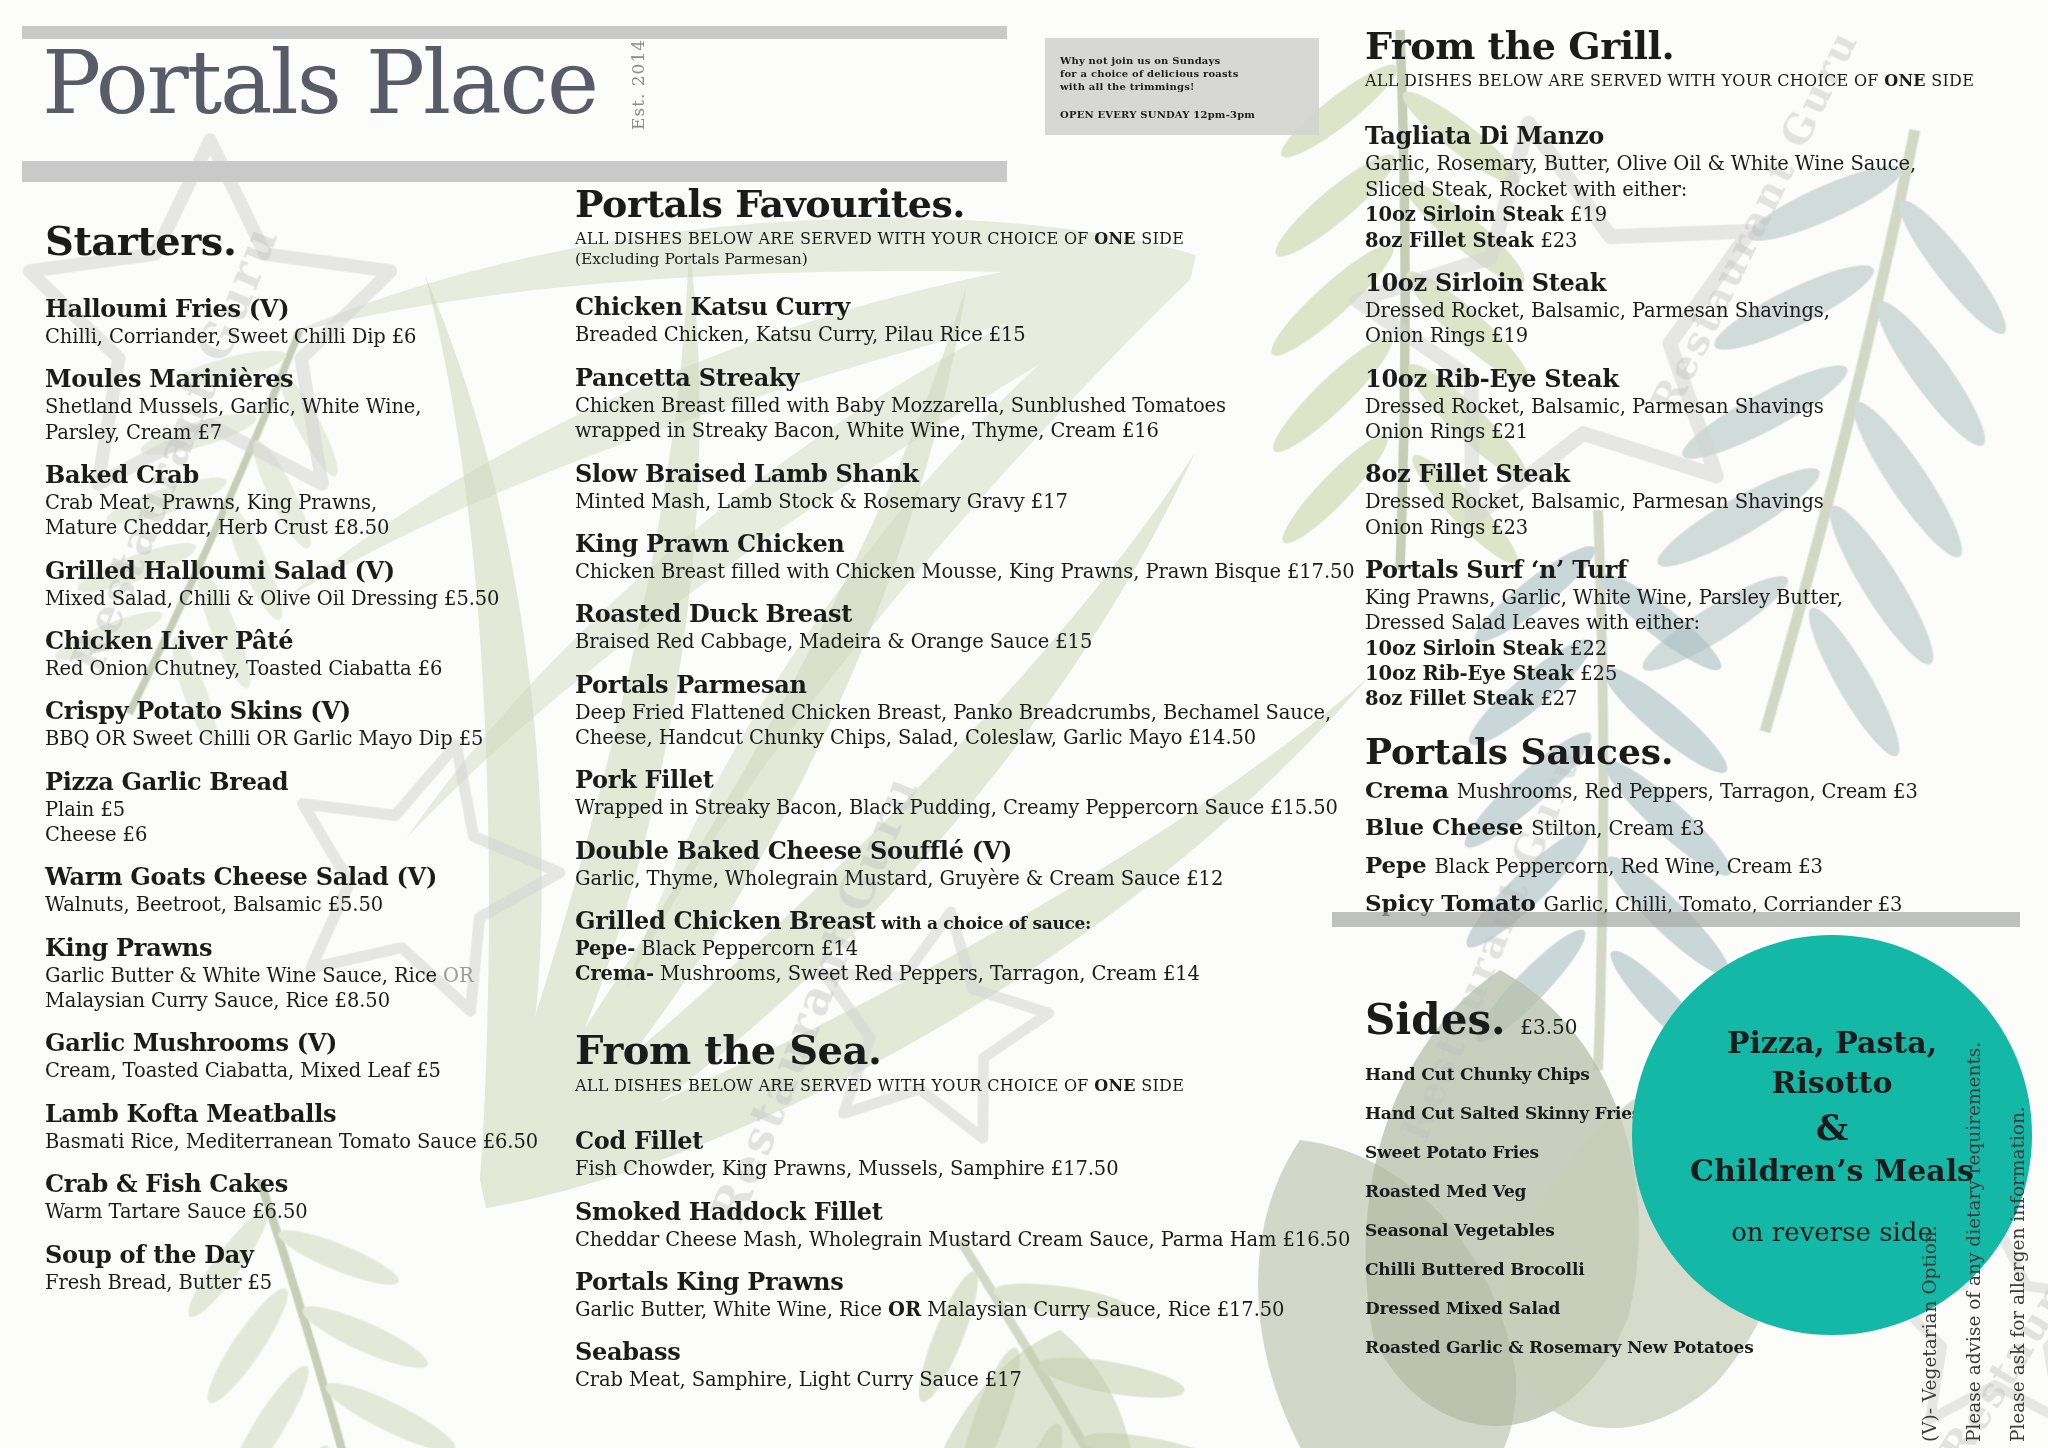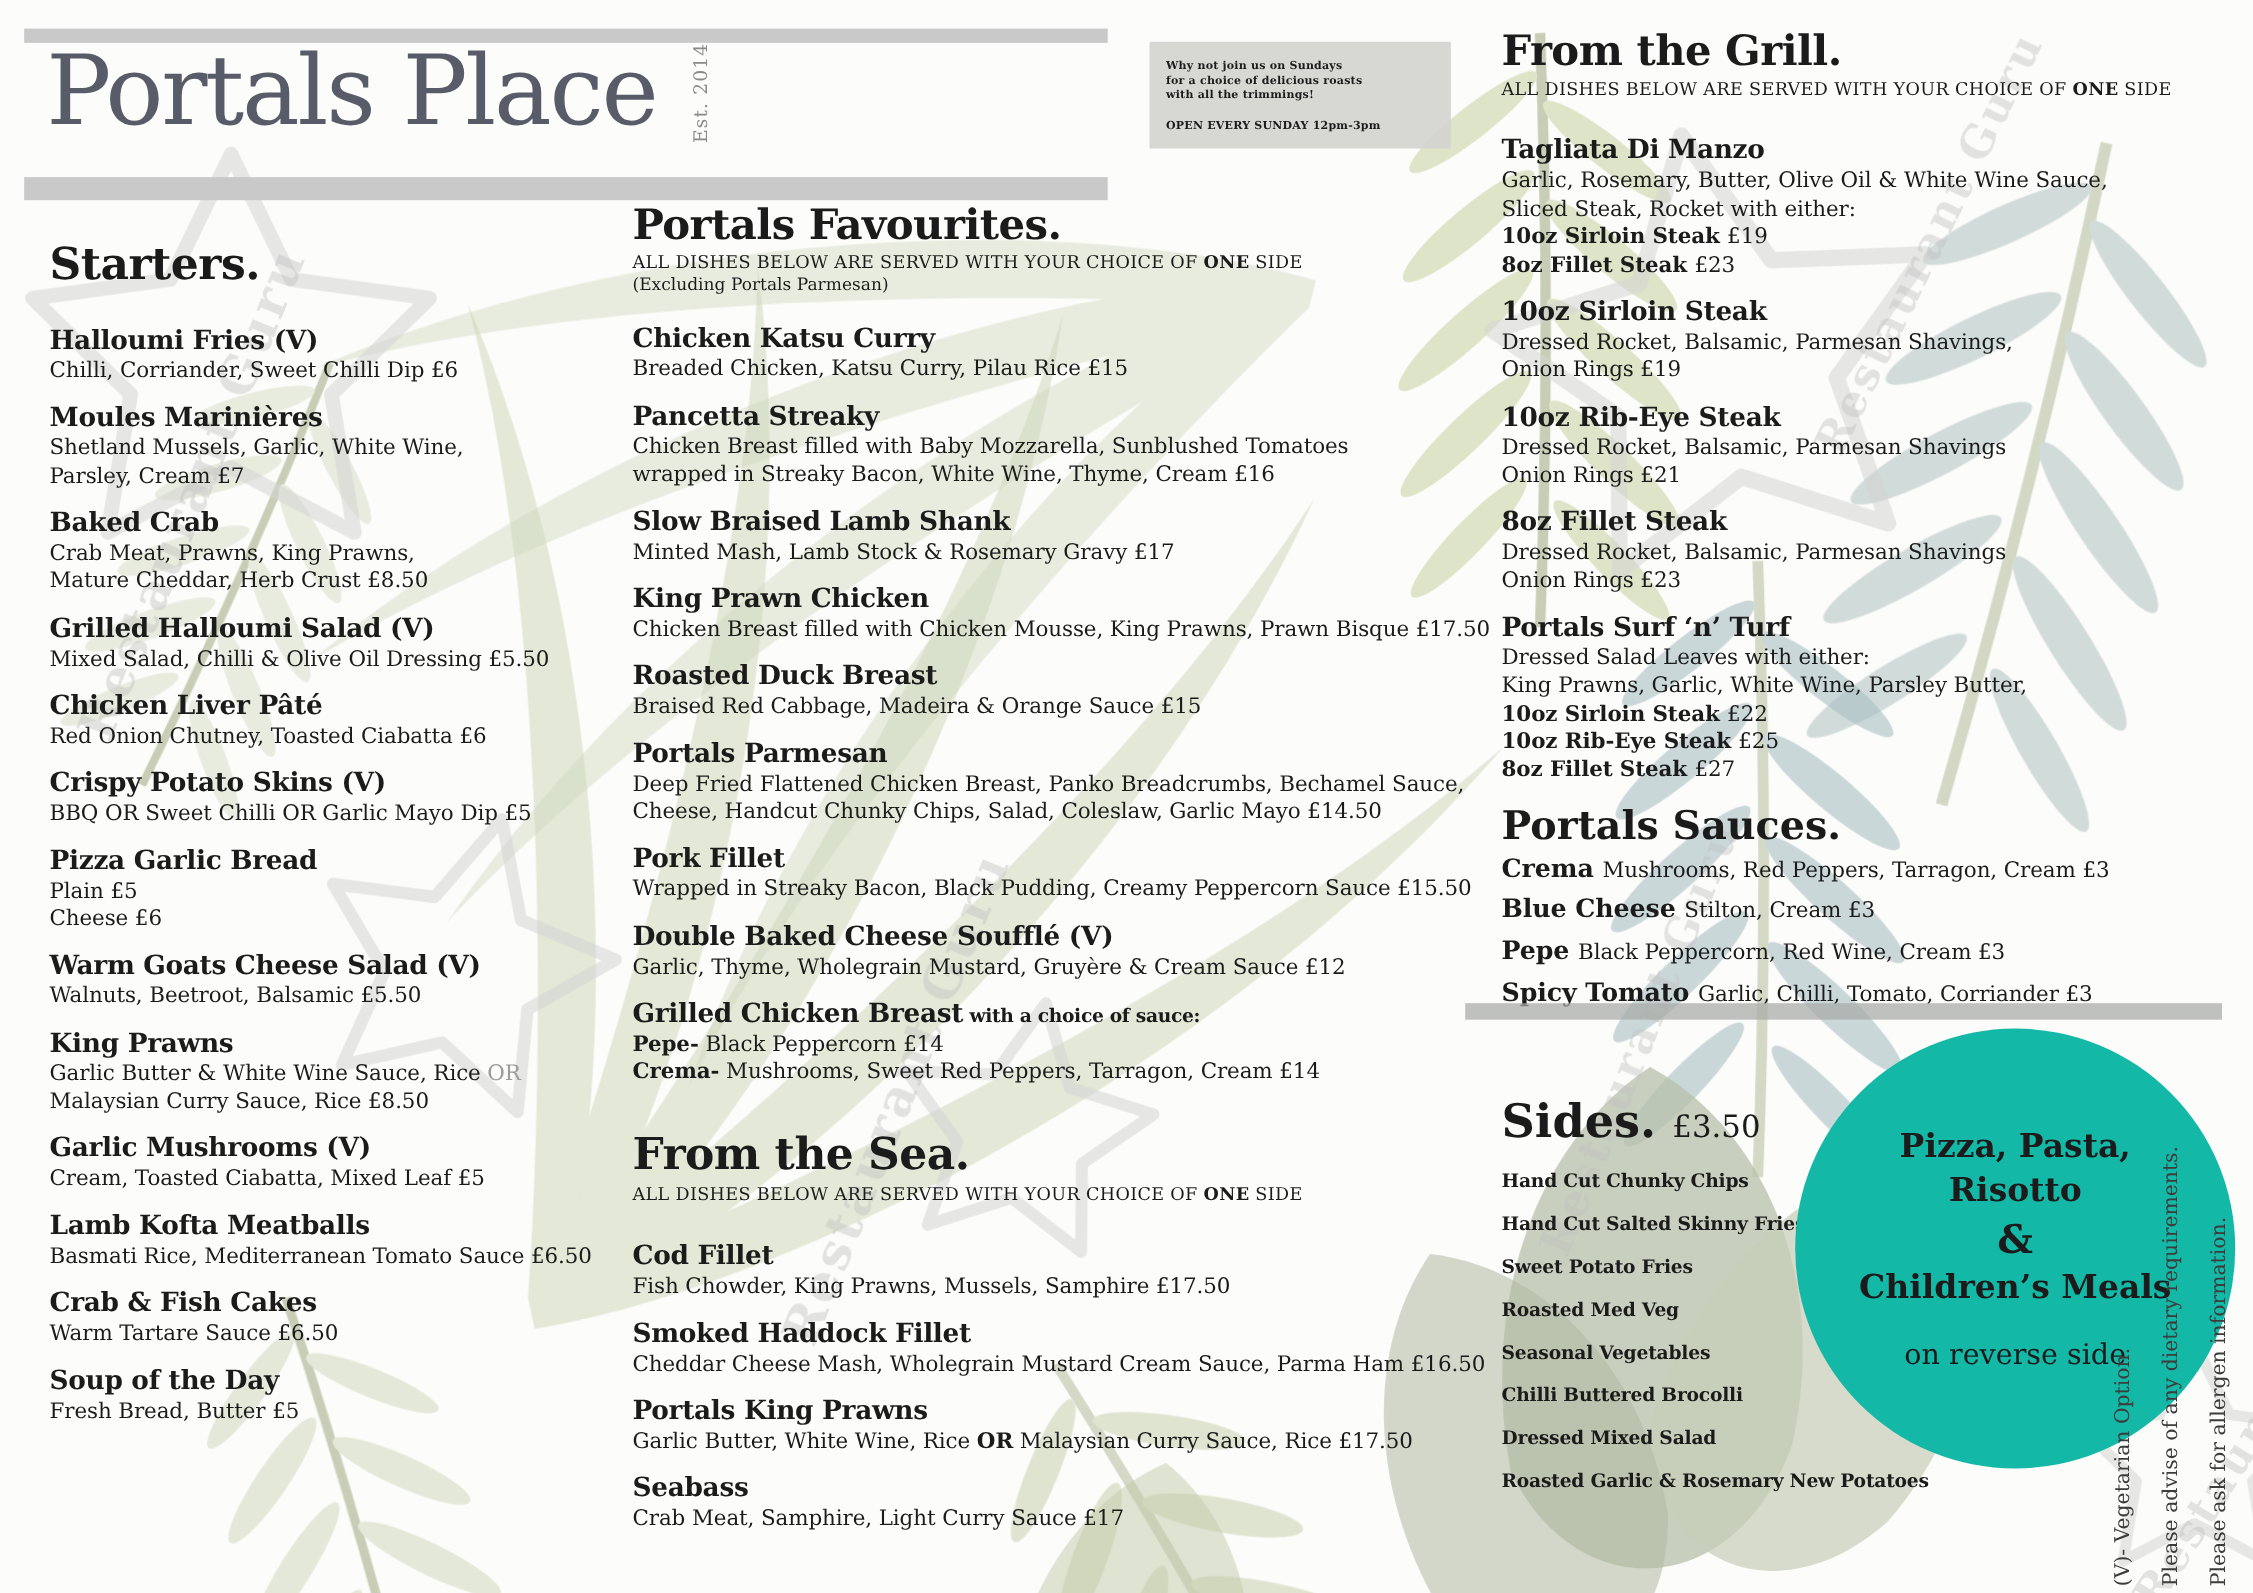--- a/index.html
+++ b/index.html
@@ -39,21 +39,21 @@
   .dl .g{color:var(--muted,#9b9b9b);}
   .sea-block{margin-top:40px;}
   .sauces-heading{margin-top:18px;font-size:36px;font-weight:700;letter-spacing:0;}
   #sauces .mi{margin-bottom:2px;}
   #sauces .dl{font-size:19.5px;line-height:1.55;}
   #sauces .dl .b{font-size:23px;}
   .divider{position:absolute;left:1332px;top:902px;width:688px;height:15px;
            background:rgba(168,170,166,.72);}
   #sides{position:absolute;left:1365px;top:985px;width:430px;}
   .sides-heading{font-size:42px;font-weight:700;margin:0 0 20px 0;}
-  .sides-price{font-size:28px;font-weight:400;letter-spacing:0;}
+  .sides-price{font-size:20px;font-weight:400;letter-spacing:0;}
   .side-item{font-size:17px;font-weight:700;margin-bottom:19px;letter-spacing:-.2px;}
   #circle{position:absolute;left:1632px;top:925px;width:400px;height:400px;border-radius:50%;
           background:#14b8a6;display:flex;flex-direction:column;align-items:center;
           justify-content:center;text-align:center;padding-top:0;}
   .circle-line{font-size:30px;font-weight:700;line-height:1.35;}
   .circle-amp{font-size:36px;font-weight:700;line-height:1.3;}
   .circle-note{font-size:26px;font-weight:400;margin-top:26px;}
   .vnote{position:absolute;bottom:16px;white-space:nowrap;transform:rotate(-90deg);
          transform-origin:0 100%;font-size:18.5px;color:#3c3c3c;}
   .vnote1{left:1940px;}
@@ -299,22 +299,22 @@
             <div class="dl"><span>Dressed Rocket, Balsamic, Parmesan Shavings</span></div>
             <div class="dl"><span>Onion Rings £21</span></div>
           </div>
           <div class="mi">
             <div class="mi-name"><span>8oz Fillet Steak</span></div>
             <div class="dl"><span>Dressed Rocket, Balsamic, Parmesan Shavings</span></div>
             <div class="dl"><span>Onion Rings £23</span></div>
           </div>
           <div class="mi">
             <div class="mi-name"><span>Portals Surf ‘n’ Turf</span></div>
+            <div class="dl"><span>King Prawns, Garlic, White Wine, Parsley Butter,</span></div>
             <div class="dl"><span>Dressed Salad Leaves with either:</span></div>
-            <div class="dl"><span>King Prawns, Garlic, White Wine, Parsley Butter,</span></div>
             <div class="dl"><span class="b">10oz Sirloin Steak </span><span>£22</span></div>
             <div class="dl"><span class="b">10oz Rib-Eye Steak </span><span>£25</span></div>
             <div class="dl"><span class="b">8oz Fillet Steak </span><span>£27</span></div>
           </div>
         </div>
 
       <div class="sauces-heading">Portals Sauces.</div>
       <div id="sauces">
           <div class="mi">
             <div class="dl"><span class="b">Crema </span><span>Mushrooms, Red Peppers, Tarragon, Cream £3</span></div>

